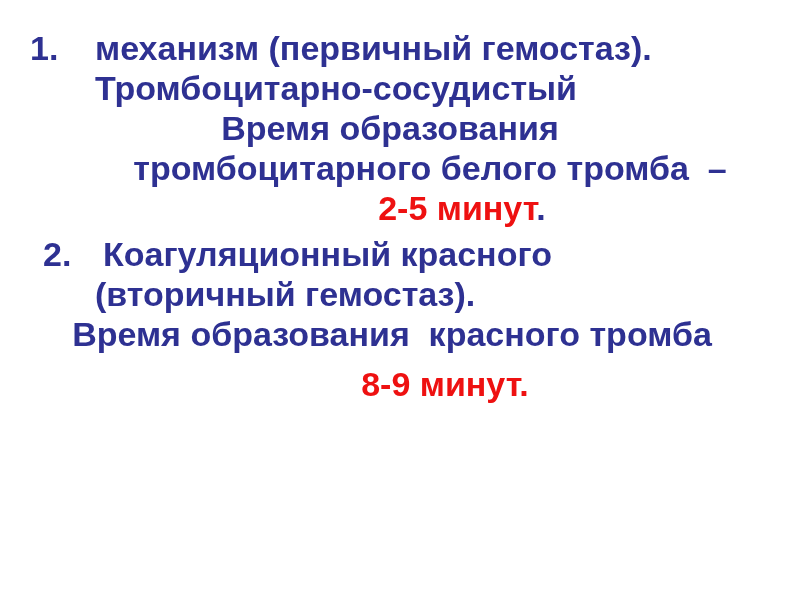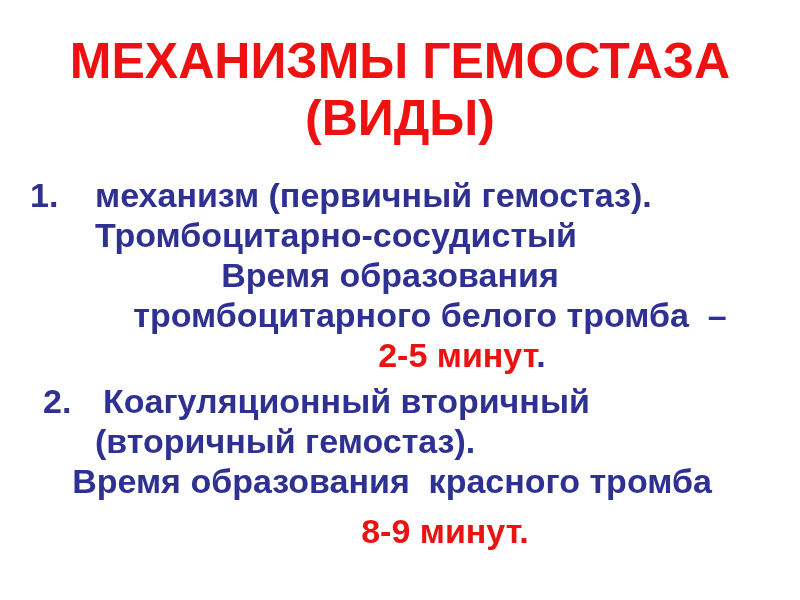--- a/index.html
+++ b/index.html
@@ -42,40 +42,36 @@
   .off4{left:-8px;}
   .off5{left:45px;margin-top:10px;}
   .duration{color:var(--red);}
   .suffix{color:var(--blue);font-style:normal;}
 </style>
 </head>
 <body>
 
 <div class="slide">
 
-  <div class="title">
-    <div>МЕХАНИЗМЫ ГЕМОСТАЗА</div>
-    <div>(ВИДЫ)</div>
-  </div>
 
   <div class="body">
 
     <div class="hang item1">
       <span class="num">1.</span>
       <div>механизм (первичный гемостаз).</div>
       <div>Тромбоцитарно-сосудистый</div>
     </div>
 
     <div class="centerline off1">Время образования</div>
     <div class="centerline pre off2">тромбоцитарного белого тромба  –</div>
     <div class="centerline off3"><span class="duration">2-5 минут</span><span class="suffix">.</span></div>
 
     <div class="hang item2">
       <span class="num">2.</span>
-      <div>Коагуляционный вторичный</div>
+      <div>Коагуляционный красного</div>
       <div class="l2">(вторичный гемостаз).</div>
     </div>
 
     <div class="centerline pre off4">Время образования  красного тромба</div>
     <div class="centerline off5"><span class="duration">8-9 минут.</span></div>
 
   </div>
 </div>
 
 </body></html>

